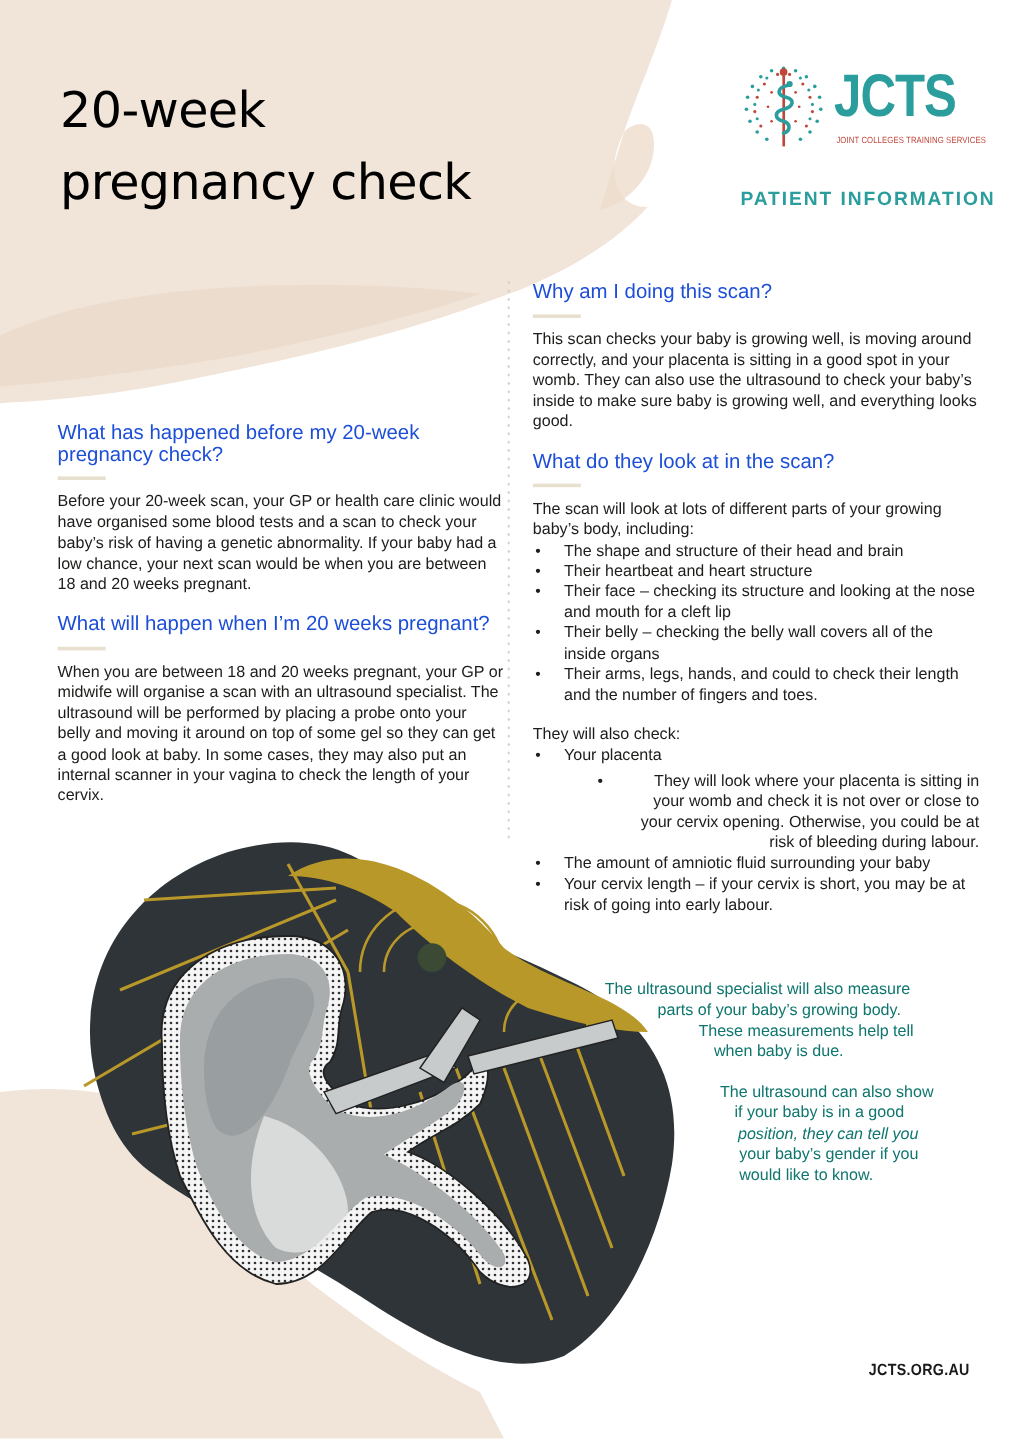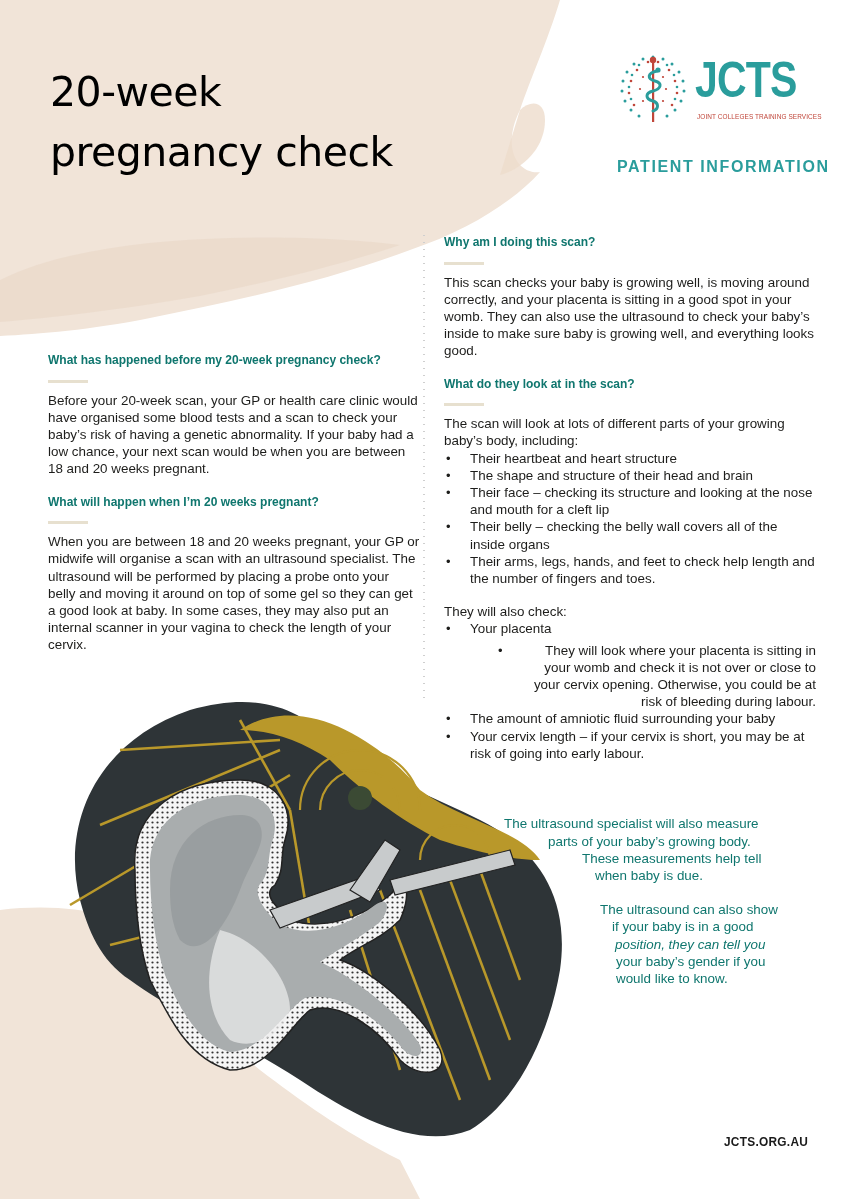--- a/index.html
+++ b/index.html
@@ -42,21 +42,21 @@
   .divider-dots {
     position: absolute; left: 423px; top: 232px; width: 2px; height: 470px;
     background-image: radial-gradient(circle, #cfcfcf 0.9px, transparent 1.1px);
     background-size: 2px 7px; background-repeat: repeat-y;
   }
 
   .col { position: absolute; width: 372px; font-size: 13.4px; line-height: 17.2px; color: #1d1d1b; }
   .col-left { left: 48px; top: 352px; }
   .col-right { left: 444px; top: 234px; }
 
-  .h { font-weight: 700; font-size: 12px; line-height: 17.6px; color: #0f766e; }
+  .h { font-weight: 400; font-size: 17px; line-height: 17.6px; color: #1d4ed8; }
   .accent { width: 40px; height: 3px; background: #e7e0cf; margin: 10px 0 9px 0; }
   .p { margin-bottom: 16px; }
 
   ul.bul { list-style: none; }
   ul.bul > li { position: relative; padding-left: 26px; }
   ul.bul > li::before { content: "•"; position: absolute; left: 2px; top: 0; font-size: 13px; }
   ul.sub { list-style: none; margin-top: 4px; text-align: right; }
   ul.sub > li { position: relative; padding-left: 26px; margin-left: 26px; }
   ul.sub > li::before { content: "•"; position: absolute; left: 2px; top: 0; font-size: 13px; }
 
@@ -166,25 +166,25 @@
   <div>
     <h2 class="h">Why am I doing this scan?</h2>
     <div class="accent"></div>
     <p class="p">This scan checks your baby is growing well, is moving around correctly, and your placenta is sitting in a good spot in your womb. They can also use the ultrasound to check your baby’s inside to make sure baby is growing well, and everything looks good.</p>
   </div>
   <div>
     <h2 class="h">What do they look at in the scan?</h2>
     <div class="accent"></div>
     <p>The scan will look at lots of different parts of your growing baby’s body, including:</p>
     <ul class="bul">
+      <li>The shape and structure of their head and brain</li>
       <li>Their heartbeat and heart structure</li>
-      <li>The shape and structure of their head and brain</li>
       <li>Their face – checking its structure and looking at the nose and mouth for a cleft lip</li>
       <li>Their belly – checking the belly wall covers all of the inside organs</li>
-      <li>Their arms, legs, hands, and feet to check help length and the number of fingers and toes.</li>
+      <li>Their arms, legs, hands, and could to check their length and the number of fingers and toes.</li>
     </ul>
     <div class="gap"></div>
     <p>They will also check:</p>
     <ul class="bul">
       <li>
         <span>Your placenta</span>
         <ul class="sub">
           <li>They will look where your placenta is sitting in your womb and check it is not over or close to your cervix opening. Otherwise, you could be at risk of bleeding during labour.</li>
         </ul>
       </li>

